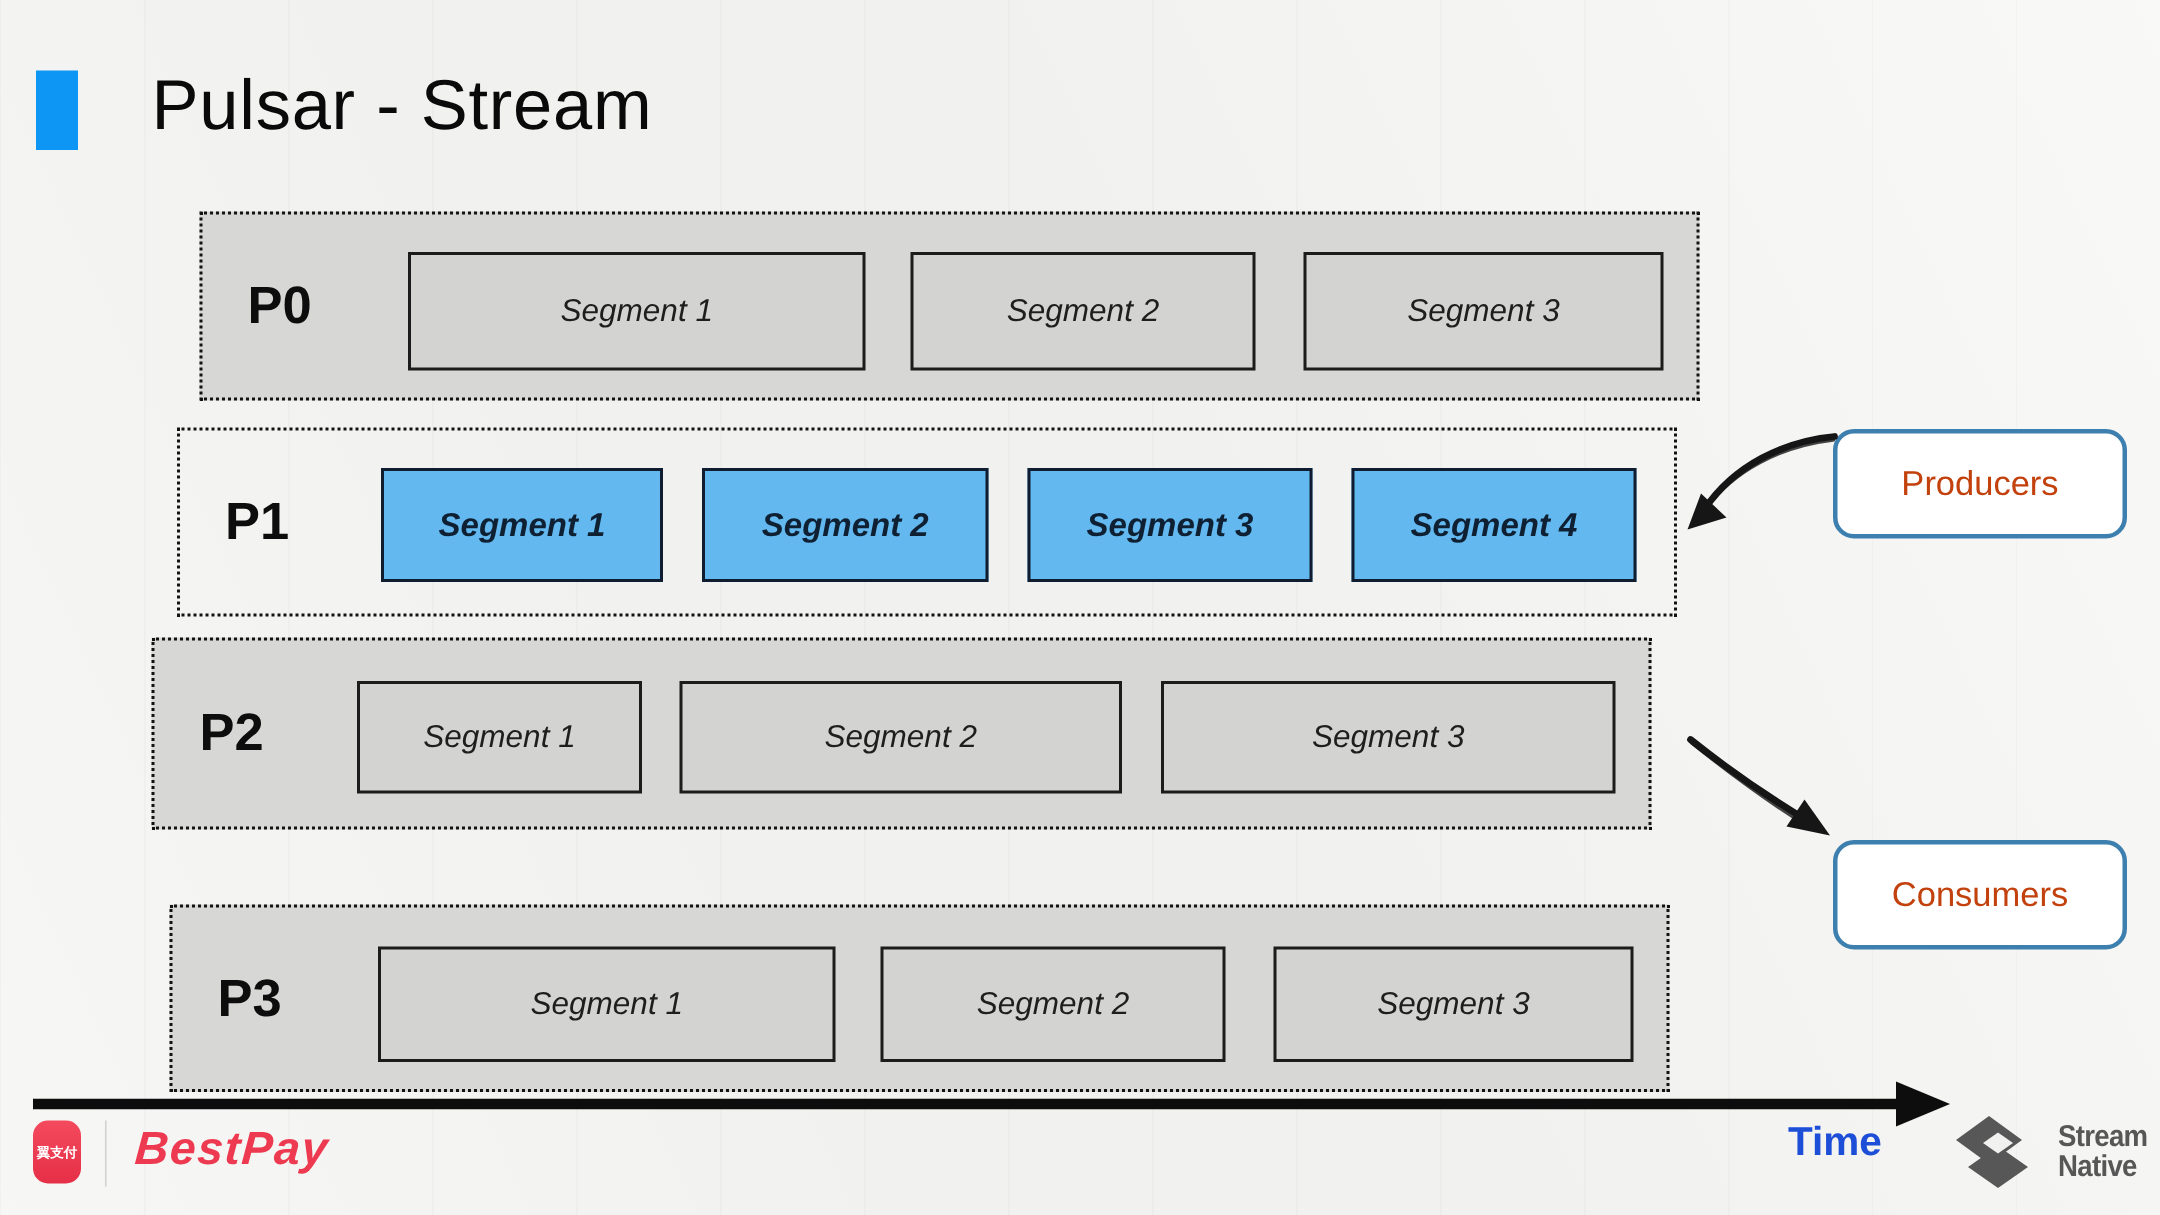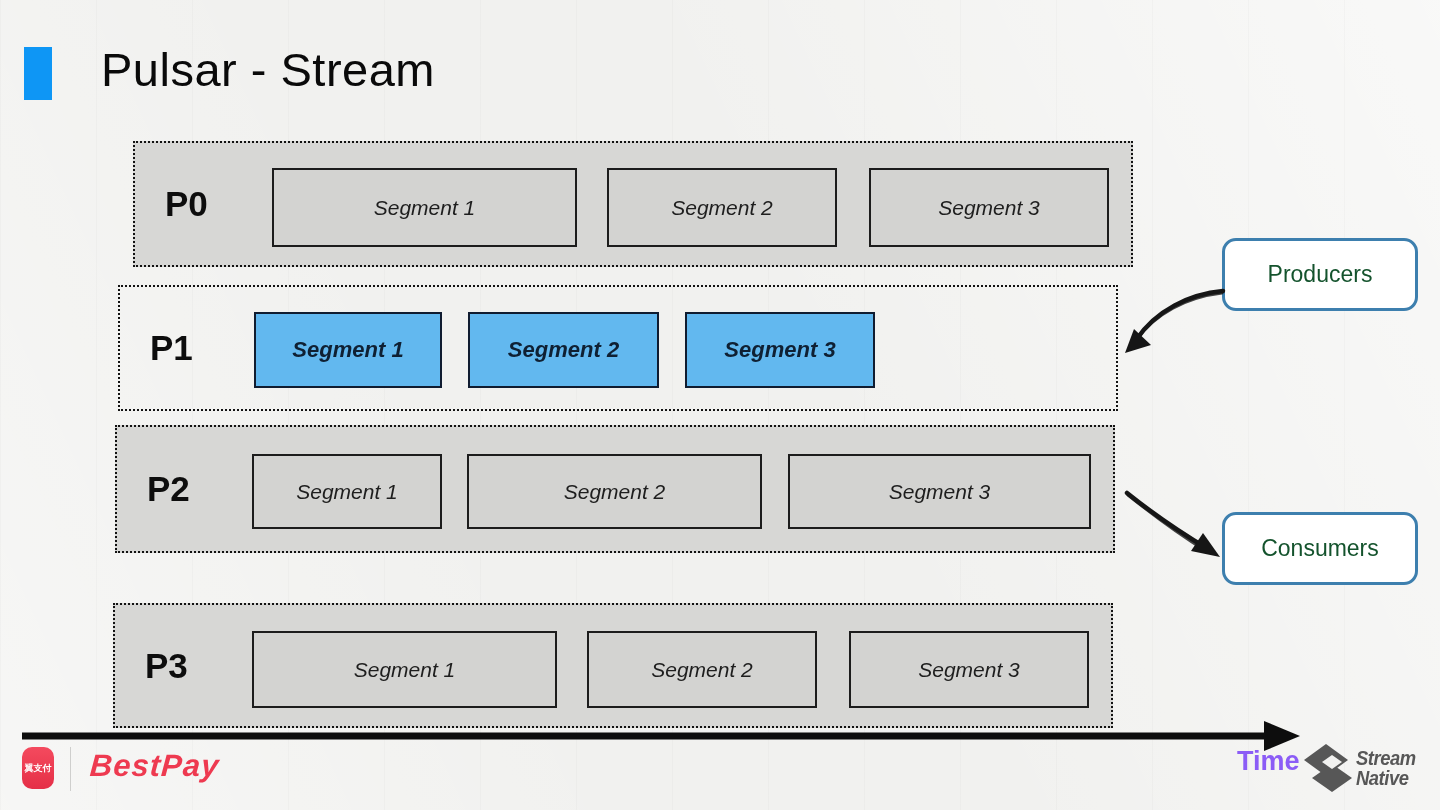--- a/index.html
+++ b/index.html
@@ -35,44 +35,44 @@
     font-size:21px;color:#1e1e1e;font-style:italic;
   }
   .seg.gray{background:#d3d3d1;border:2px solid #1c1c1c;}
   .seg.blue{background:#62b8ef;border:2px solid #101c30;color:#0f2033;font-weight:600;font-size:22px;}
 
   
   .side-box{
     width:196px;height:73px;box-sizing:border-box;
     background:#ffffff;border:3px solid #3d7fae;border-radius:14px;
     display:flex;align-items:center;justify-content:center;
-    font-size:23px;font-weight:500;color:#14532d;
+    font-size:23px;font-weight:500;color:#c2410c;margin-top:48px;
   }
 
   
   .overlay-svg{position:absolute;left:0;top:0;pointer-events:none;}
 
   
-  .time-label{left:1192px;top:746px;font-size:27px;font-weight:700;color:#8b5cf6;margin-left:45px;}
+  .time-label{left:1192px;top:746px;font-size:27px;font-weight:700;color:#1d4ed8;}
 
   
   .bestpay-icon{
     left:22px;top:747px;width:32px;height:42px;border-radius:10px;
     background:linear-gradient(180deg,#f44a5e,#e52f47);
     display:flex;align-items:center;justify-content:center;
     color:#fff;font-size:9px;font-weight:700;
     font-family:"DejaVu Sans",sans-serif;
   }
   .logo-divider{left:70px;top:747px;width:1px;height:44px;background:#cfcfcd;}
   .bestpay-name{
     left:90px;top:748px;font-size:31px;font-weight:700;font-style:italic;
     color:#ee3a50;letter-spacing:1px;transform:skewX(-4deg);
   }
   .sn-logo{left:1302px;top:739px;width:136px;height:58px;display:flex;align-items:center;}
-  .sn-text{margin-left:2px;line-height:1.0;font-style:italic;}
+  .sn-text{margin-left:18px;line-height:1.0;}
   .sn-text div{
     font-size:20px;font-weight:700;color:#575757;letter-spacing:-0.5px;
     font-family:"Liberation Sans",sans-serif;transform:scaleX(0.92);transform-origin:left;
   }
 </style>
 </head>
 <body>
 
 <div class="bg-tex"></div>
 
@@ -84,23 +84,24 @@
   <div class="seg gray" style="left:137px;top:25px;width:305px;height:79px;">Segment 1</div>
   <div class="seg gray" style="left:472px;top:25px;width:230px;height:79px;">Segment 2</div>
   <div class="seg gray" style="left:734px;top:25px;width:240px;height:79px;">Segment 3</div>
 </div>
 
 <div class="abs p-row" style="left:118px;top:285px;width:1000px;height:126px;">
   <div class="p-label">P1</div>
   <div class="seg blue" style="left:134px;top:25px;width:188px;height:76px;">Segment 1</div>
   <div class="seg blue" style="left:348px;top:25px;width:191px;height:76px;">Segment 2</div>
   <div class="seg blue" style="left:565px;top:25px;width:190px;height:76px;">Segment 3</div>
+  <div class="seg blue" style="left:781px;top:25px;width:190px;height:76px;">Segment 4</div>
 </div>
 
-<div class="abs p-row gray" style="left:115px;top:425px;width:1000px;height:128px;">
+<div class="abs p-row gray" style="left:101px;top:425px;width:1000px;height:128px;">
   <div class="p-label">P2</div>
   <div class="seg gray" style="left:135px;top:27px;width:190px;height:75px;">Segment 1</div>
   <div class="seg gray" style="left:350px;top:27px;width:295px;height:75px;">Segment 2</div>
   <div class="seg gray" style="left:671px;top:27px;width:303px;height:75px;">Segment 3</div>
 </div>
 
 <div class="abs p-row gray" style="left:113px;top:567px;width:1000px;height:125px;margin-top:36px;">
   <div class="p-label">P3</div>
   <div class="seg gray" style="left:137px;top:26px;width:305px;height:77px;">Segment 1</div>
   <div class="seg gray" style="left:472px;top:26px;width:230px;height:77px;">Segment 2</div>

